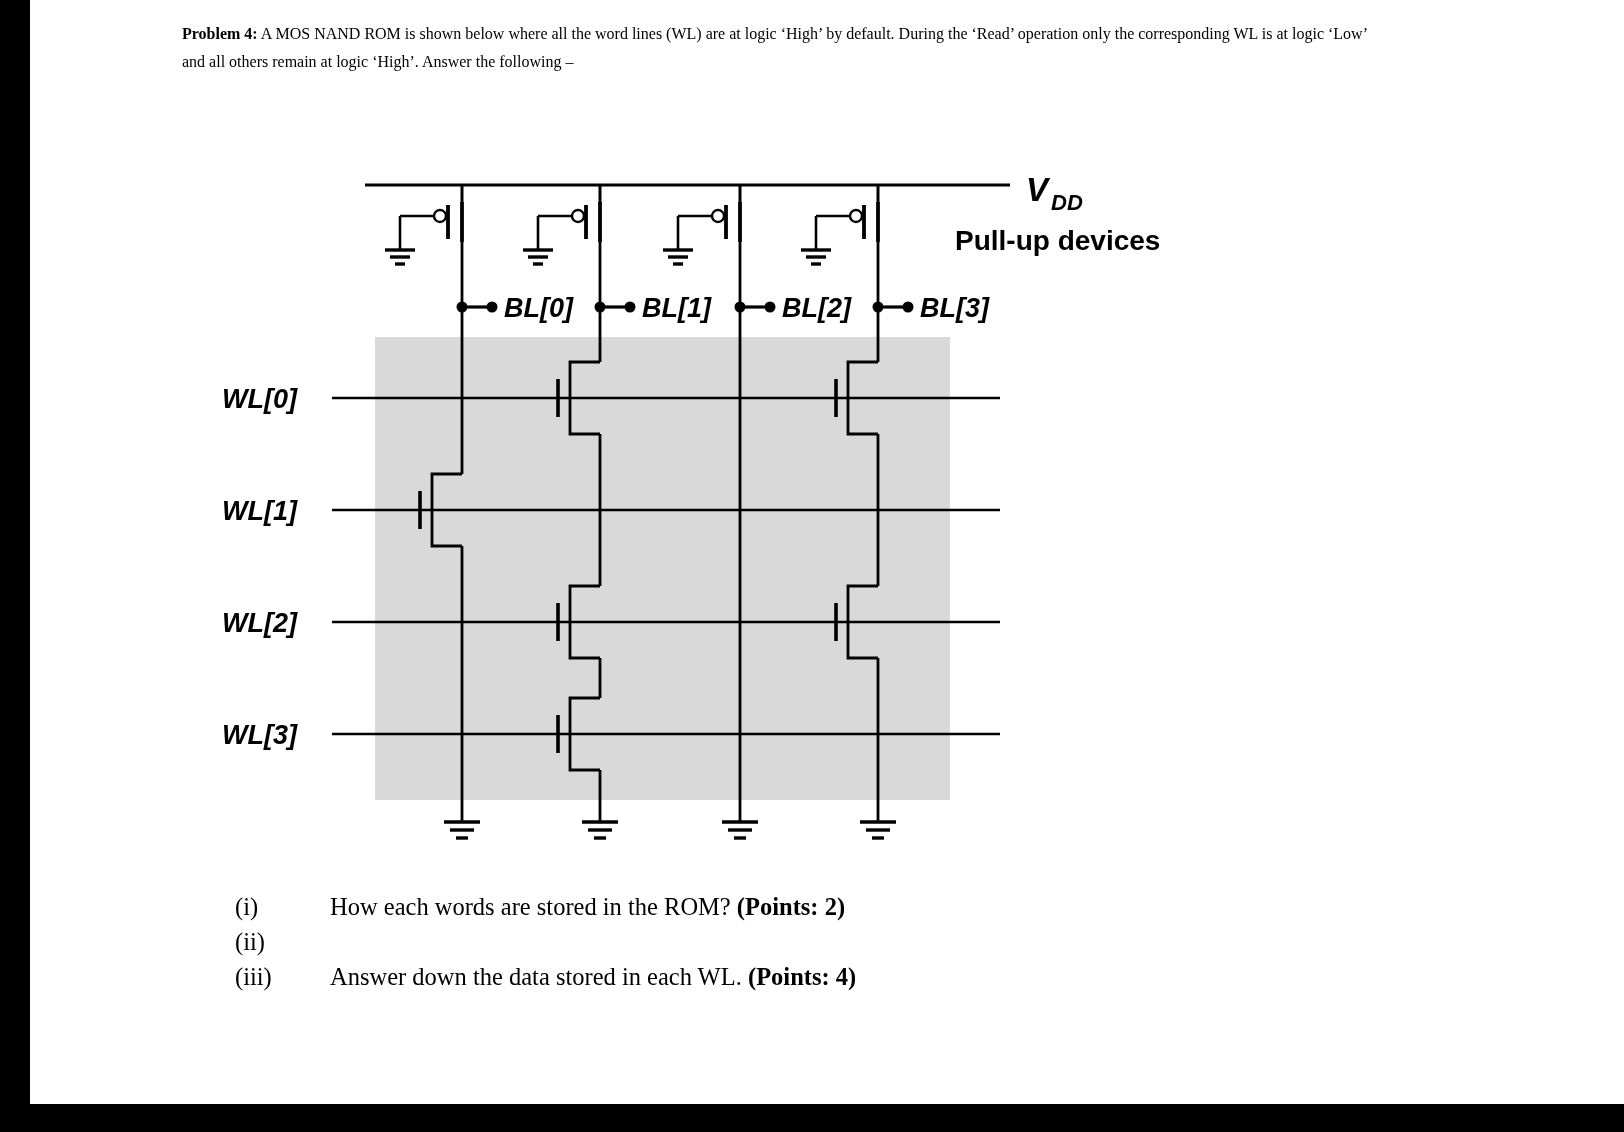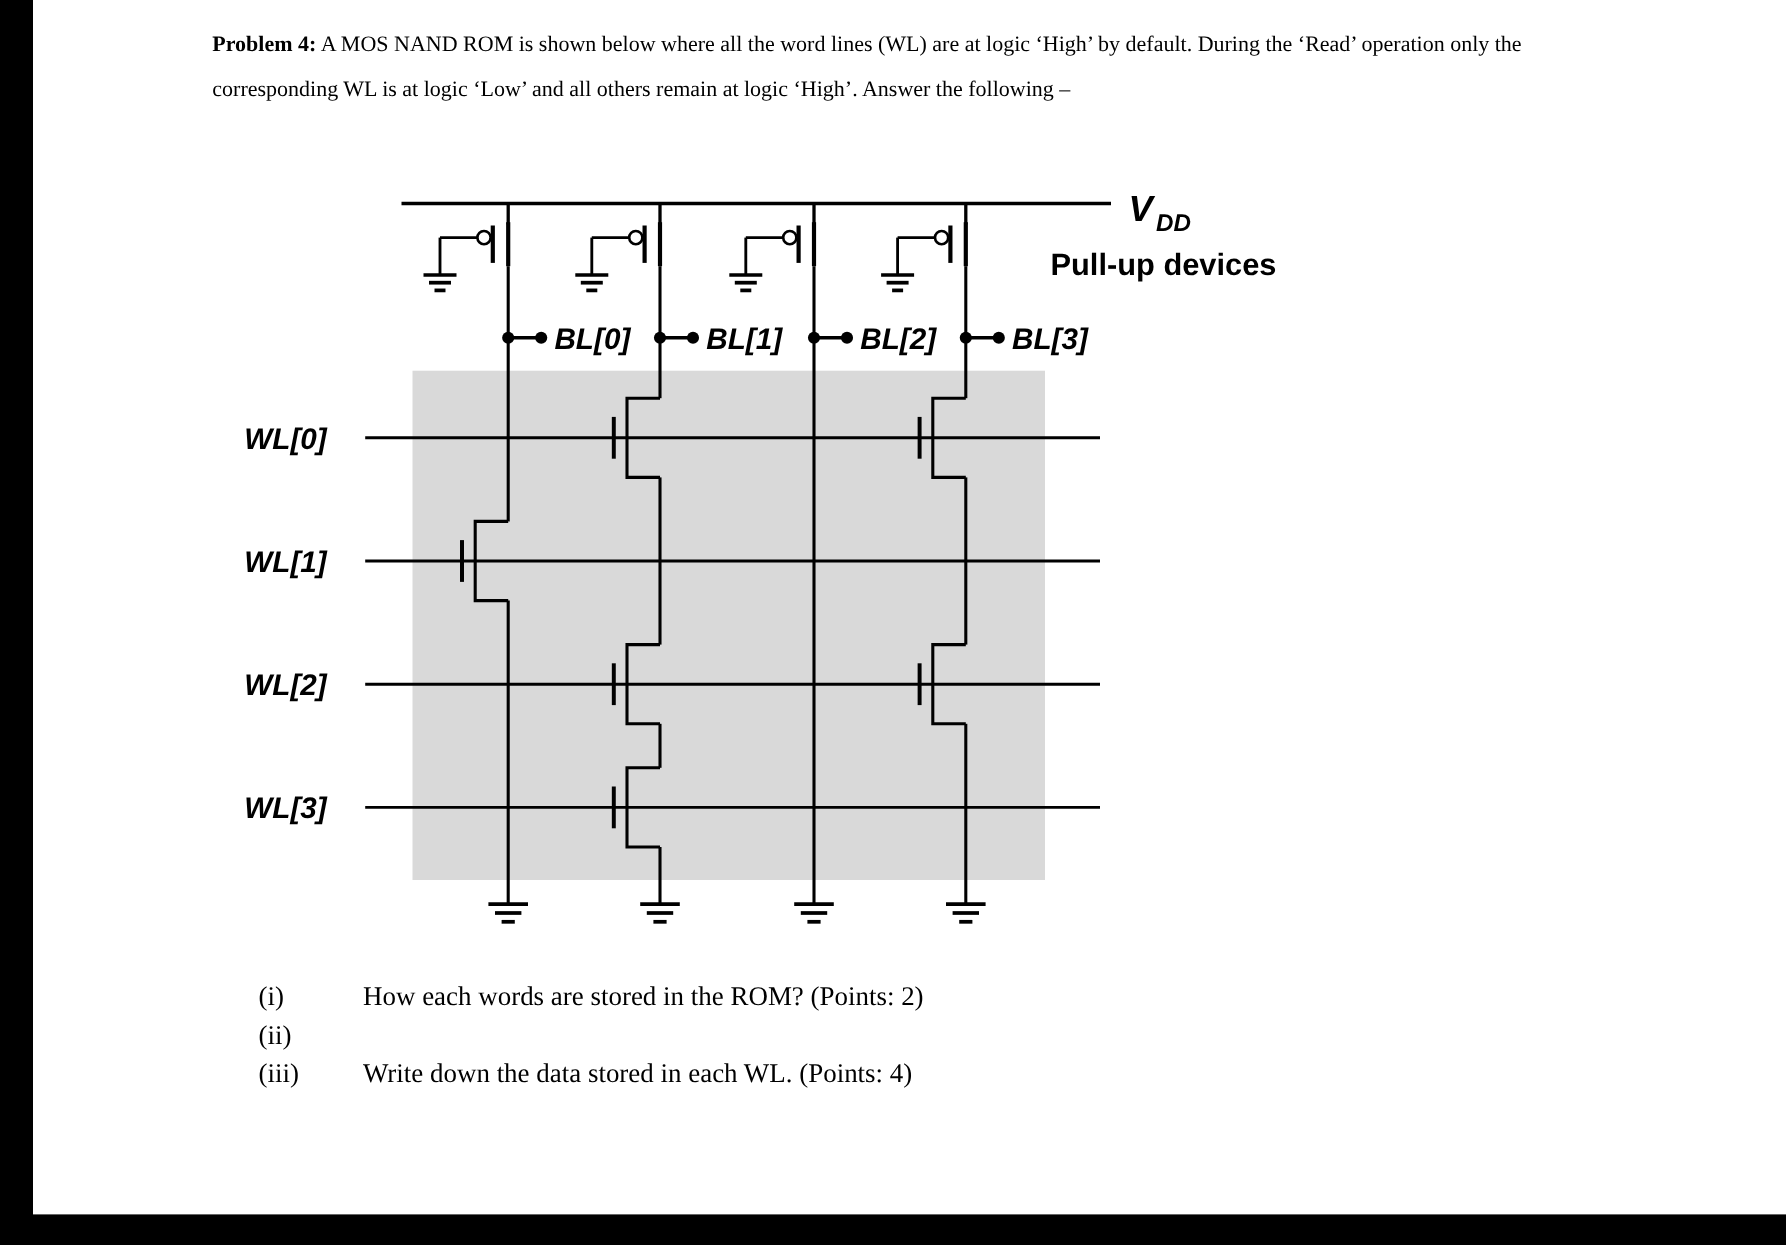--- a/index.html
+++ b/index.html
@@ -2,35 +2,35 @@
 <html><head>
 <meta charset="utf-8">
 <style>
   * { margin:0; padding:0; box-sizing:border-box; }
   html,body { width:1624px; height:1132px; background:#ffffff; }
   body { position:relative; overflow:hidden; font-family:"Liberation Serif", serif; color:#000; }
 
   .left-bar  { position:absolute; left:0; top:0; width:30px; height:1132px; background:#000; }
   .bottom-bar{ position:absolute; left:0; top:1104px; width:1624px; height:28px; background:#000; }
 
-  .problem-text { position:absolute; left:193px; top:20px; width:1208px;
-                  font-size:20px; line-height:41px; }
+  .problem-text { position:absolute; left:182px; top:20px; width:1208px;
+                  font-size:16px; line-height:28px; }
   .b { font-weight:bold; }
 
   #circuit { position:absolute; left:0; top:0; width:1624px; height:1132px; }
   svg text { fill:#000; }
   .svg-vdd     { font-style:italic; font-weight:bold; font-size:33px; font-family:"Liberation Sans", sans-serif; }
   .svg-vdd-sub { font-style:italic; font-weight:bold; font-size:22px; font-family:"Liberation Sans", sans-serif; }
   .svg-bold    { font-weight:bold; font-size:28px; font-family:"Liberation Sans", sans-serif; }
   .svg-it      { font-style:italic; font-weight:bold; font-size:27px; font-family:"Liberation Sans", sans-serif; }
   .svg-end     { text-anchor:end; }
 
   .questions { position:absolute; left:235px; top:889px; font-size:24.5px; line-height:35px; }
   .q-row  { display:grid; grid-template-columns:95px auto; }
-  .q-points { font-weight:normal;text-align:center; }
+  .q-points { font-weight:bold;text-align:center; }
 </style>
 </head>
 <body>
 
 <div class="left-bar"></div>
 <div class="bottom-bar"></div>
 
 <div class="problem-text">
   <span class="b">Problem 4:</span>
   <span>A MOS NAND ROM is shown below where all the word lines (WL) are at logic ‘High’ by default. During the ‘Read’ operation only the corresponding WL is at logic ‘Low’ and all others remain at logic ‘High’. Answer the following –</span>
@@ -146,15 +146,15 @@
 <div class="questions">
   <div class="q-row">
     <span>(i)</span>
     <span><span>How each words are stored in the ROM?</span> <span class="q-points">(Points: 2)</span></span>
   </div>
   <div class="q-row">
     <span>(ii)</span>
   </div>
   <div class="q-row">
     <span>(iii)</span>
-    <span><span>Write down the data stored in each WL.</span> <span class="q-points">(Points: 4)</span></span>
+    <span><span>Answer down the data stored in each WL.</span> <span class="q-points">(Points: 4)</span></span>
   </div>
 </div>
 
 </body></html>

